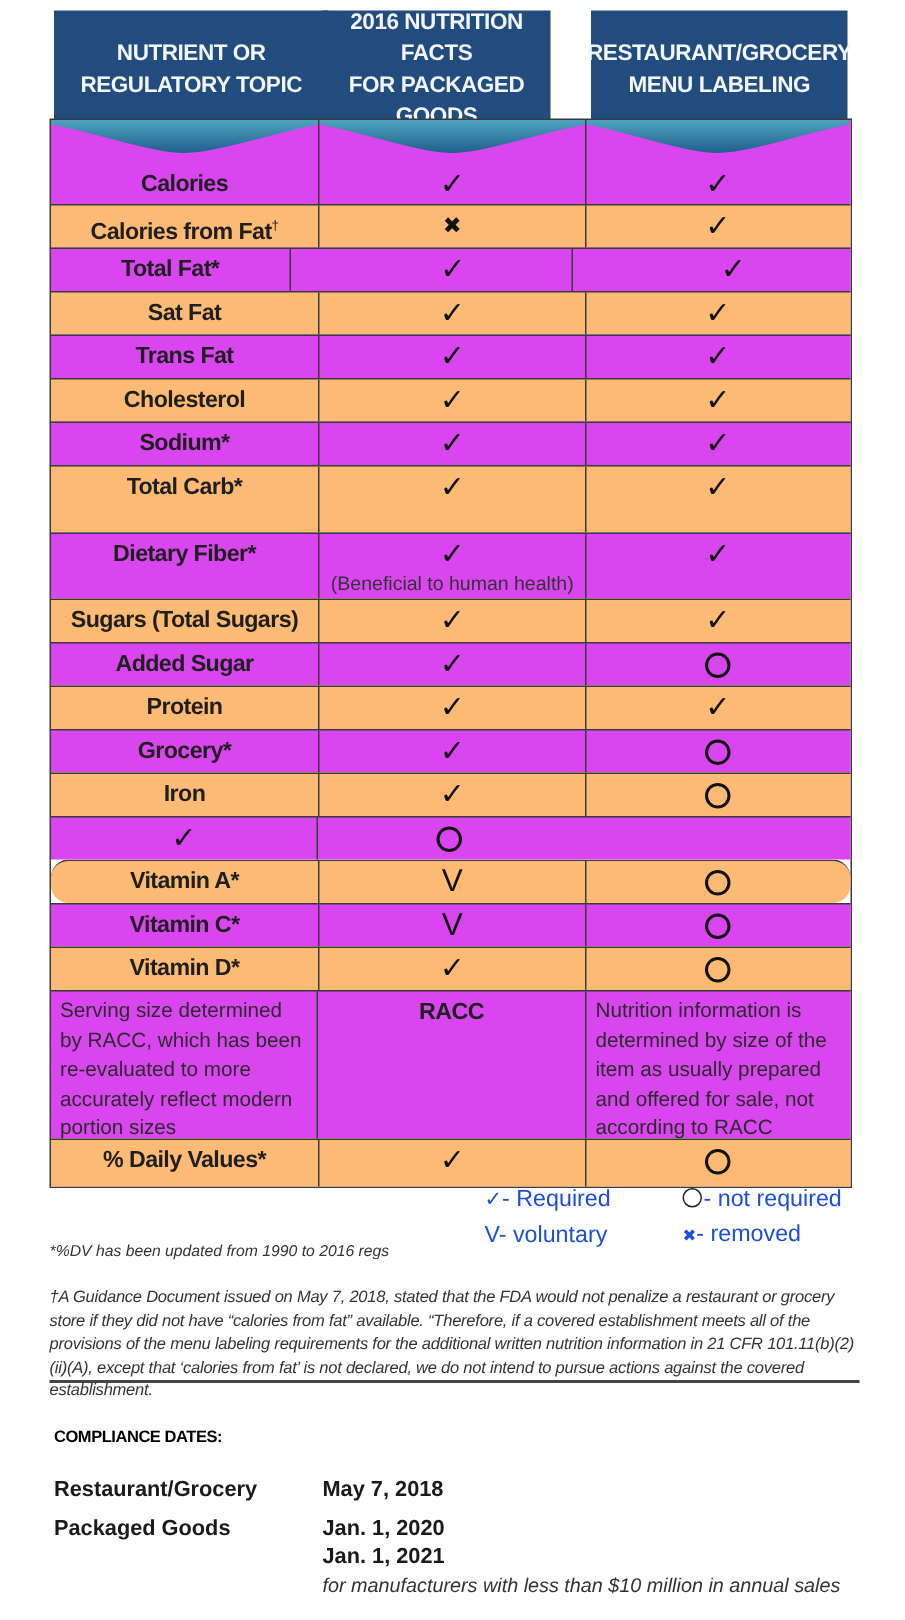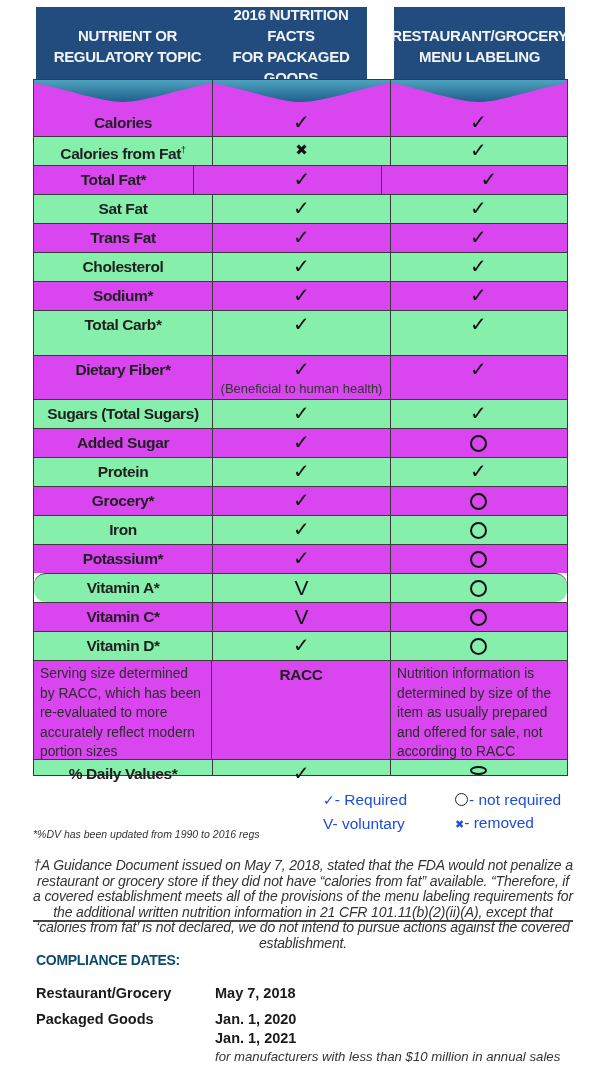--- a/index.html
+++ b/index.html
@@ -11,21 +11,21 @@
          font-family: "Liberation Sans", sans-serif; font-weight: bold; font-size: 15px;
          line-height: 21px; letter-spacing: -0.3px; padding-top: 4px; }
   .hdr.c1 { left: 36px; width: 183px; }
   .hdr.c2 { left: 215px; width: 152px; }
   .hdr.c3 { left: 394px; width: 171px; }
 
   .table { position: absolute; left: 33px; top: 79px; width: 535px; border: 1.5px solid #3a3a3a; }
   .row { display: flex; border-top: 1.5px solid #3a3a3a; }
   .row:first-child { border-top: none; }
   .row.shade { background: #d946ef; }
-  .row.light { background: #86efac; }
+  .row.light { background: #fdba74; }
   .cell { position: relative; display: flex; flex-direction: column; align-items: center; }
   .cell.c1 { width: 179px; border-right: 1.5px solid #3a3a3a; }
   .cell.c2 { width: 178px; border-right: 1.5px solid #3a3a3a; }
   .cell.c3 { width: 175px; }
   .topic { font-family: "Liberation Sans", sans-serif; font-weight: bold; font-size: 15.5px;
            color: #1f1f1f; letter-spacing: -0.4px; line-height: 27px; white-space: nowrap; }
   .topic sup { font-size: 9px; vertical-align: 6px; font-weight: normal; }
   .sym { font-size: 20px; line-height: 27px; color: #111; font-family: "DejaVu Sans", sans-serif; }
   .sym.x { font-size: 15px; font-weight: bold; }
   .sym.v { font-family: "Liberation Sans", sans-serif; font-size: 21px; font-weight: normal; }
@@ -39,25 +39,25 @@
 
   .legend { position: absolute; top: 788px; font-size: 15.5px; color: #1d4ed8; line-height: 23px; }
   .legend.l1 { left: 323px; }
   .legend.l2 { left: 455px; }
   .legend span.g { font-family: "DejaVu Sans", sans-serif; font-size: 14px; }
   .legend .circ { display: inline-block; width: 13px; height: 13px; border: 1.6px solid #222; border-radius: 50%;
                   vertical-align: -1px; margin-right: 1px; }
 
   .dvnote { position: absolute; left: 33px; top: 828px; font-size: 10.5px; font-style: italic; color: #333; }
 
-  .dagger { position: absolute; left: 33px; top: 858px; width: 540px; font-size: 14px; font-style: italic;
-            color: #333; line-height: 15.5px; letter-spacing: -0.15px; text-align: center; }
+  .dagger { position: absolute; left: 33px; top: 858px; width: 540px; font-size: 11px; font-style: italic;
+            color: #333; line-height: 15.5px; letter-spacing: -0.15px; }
   .rule { position: absolute; left: 33px; top: 920px; width: 540px; height: 1.5px; background: #444; }
 
-  .cd-title { position: absolute; left: 36px; top: 952px; font-size: 14px; font-weight: bold; color: #0c4a6e;
+  .cd-title { position: absolute; left: 36px; top: 952px; font-size: 11px; font-weight: bold; color: #000000;
               letter-spacing: -0.3px; }
   .cd-label { position: absolute; left: 36px; font-size: 14.5px; font-weight: bold; color: #1a1a1a; }
   .cd-date { position: absolute; left: 215px; font-size: 14.5px; font-weight: bold; color: #1a1a1a; }
   .cd-foot { position: absolute; left: 215px; top: 1049px; font-size: 13.2px; font-style: italic; color: #333; }
 </style>
 </head>
 <body>
 
 <div class="hdr c1">
   <div><span>NUTRIENT OR</span><br><span>REGULATORY TOPIC</span></div>
@@ -246,23 +246,20 @@
         <span class="topic"><span>Iron</span></span>
       </div>
       <div class="cell c2">
         <span class="sym">✓</span>
       </div>
       <div class="cell c3">
         <span class="circle"></span>
       </div>
     </div>
     <div class="row shade" style="height: 29px;">
-      <div class="cell c1">
-        <span class="topic"><span>Potassium*</span></span>
-      </div>
       <div class="cell c2">
         <span class="sym">✓</span>
       </div>
       <div class="cell c3">
         <span class="circle"></span>
       </div>
     </div>
     <div class="row light" style="height: 29px; border-radius: 12px;">
       <div class="cell c1">
         <span class="topic"><span>Vitamin A*</span></span>
@@ -312,21 +309,21 @@
       <div class="cell c3">
         <div class="racc">
           <div>Nutrition information is</div>
           <div>determined by size of the</div>
           <div>item as usually prepared</div>
           <div>and offered for sale, not</div>
           <div>according to RACC</div>
         </div>
       </div>
     </div>
-    <div class="row light" style="height: 16px;">
+    <div class="row light" style="height: 32px;">
       <div class="cell c1">
         <span class="topic"><span>% Daily Values*</span></span>
       </div>
       <div class="cell c2">
         <span class="sym">✓</span>
       </div>
       <div class="cell c3">
         <span class="circle"></span>
       </div>
     </div>

